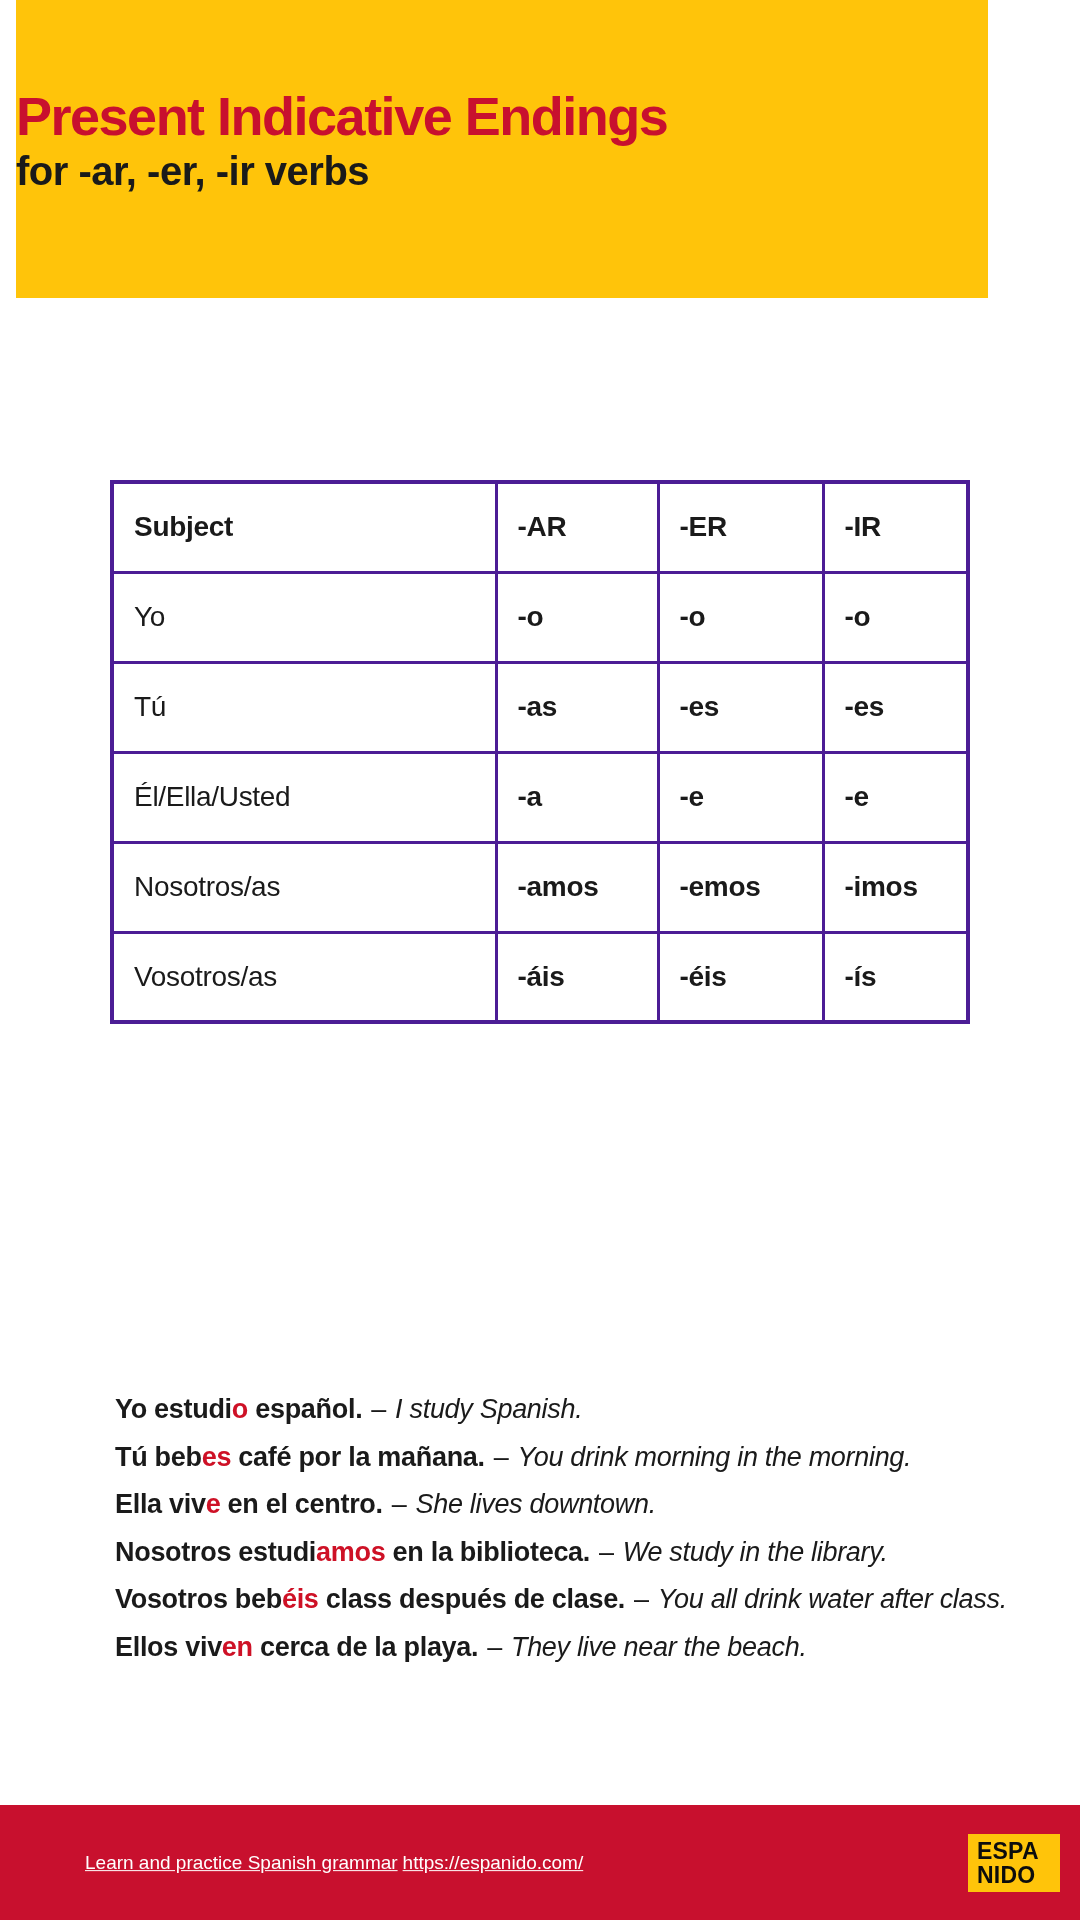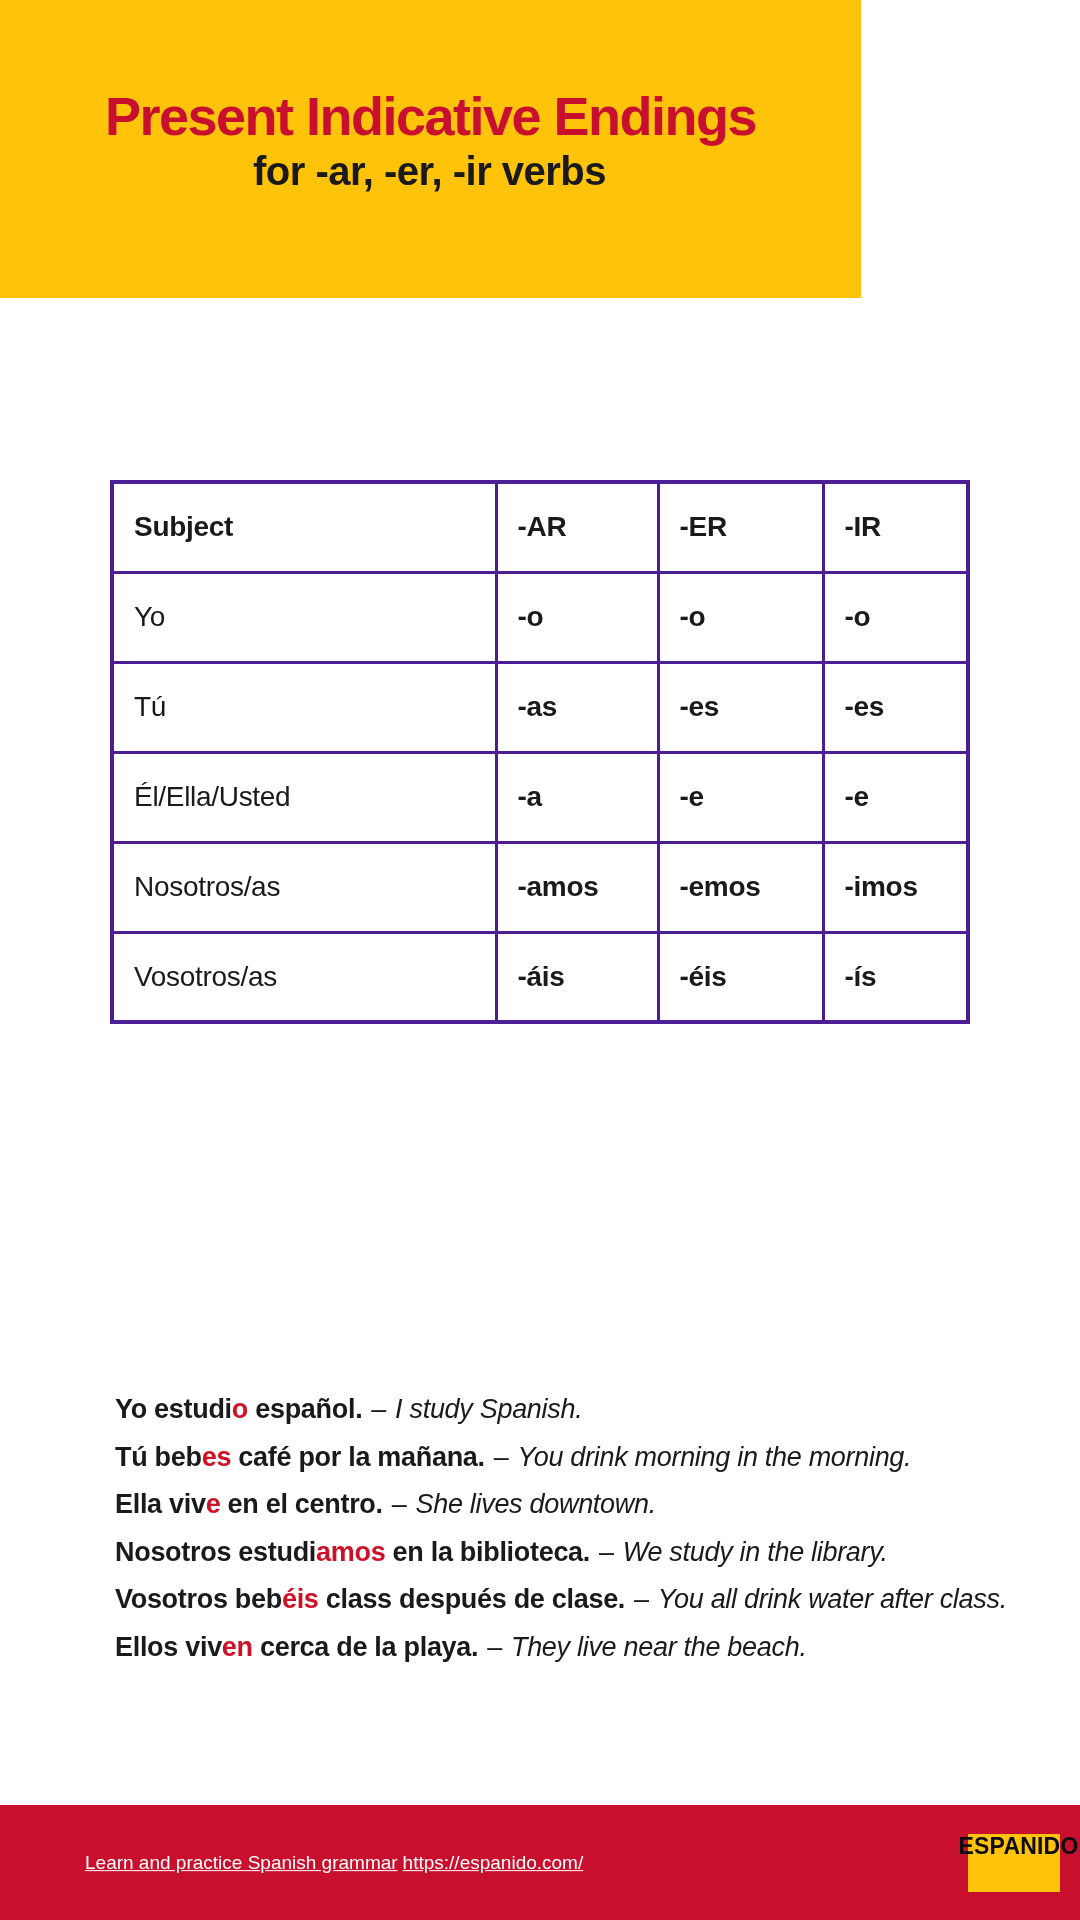--- a/index.html
+++ b/index.html
@@ -17,24 +17,24 @@
     position: relative;
     background: var(--white);
     font-family: "Liberation Sans", sans-serif;
     color: var(--ink);
     overflow: hidden;
   }
 
   
   .header-band {
     position: absolute;
-    top: 0; left: 0;
-    width: 861px; height: 298px;
+    top: 0; left: 16px;
+    width: 972px; height: 298px;
     background: var(--yellow);
-    text-align: center;
+    text-align: left;
   }
   .page-title {
     margin: 0;
     padding-top: 88px;
     font-size: 54px;
     line-height: 1.05;
     font-weight: bold;
     letter-spacing: -1.5px;
     color: var(--red);
   }
@@ -120,21 +120,21 @@
     text-decoration: underline;
     cursor: pointer;
   }
   .logo-box {
     position: absolute;
     right: 20px; top: 50%;
     transform: translateY(-50%);
     width: 92px; height: 58px;
     background: var(--yellow);
     display: flex;
-    flex-direction: row;
+    flex-direction: column;
     justify-content: center;
     padding-left: 9px;
   }
   .logo-box .logo-line {
     font-size: 23px;
     font-weight: bold;
     letter-spacing: 0.2px;
     line-height: 24px;
     color: #0d0d0d;
   }

